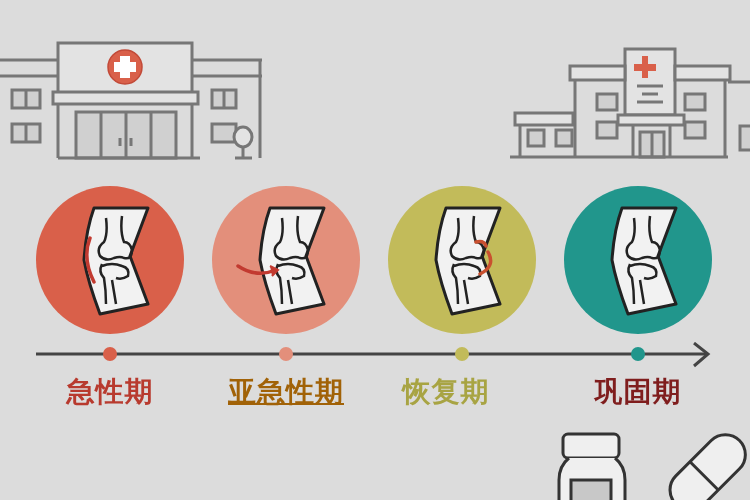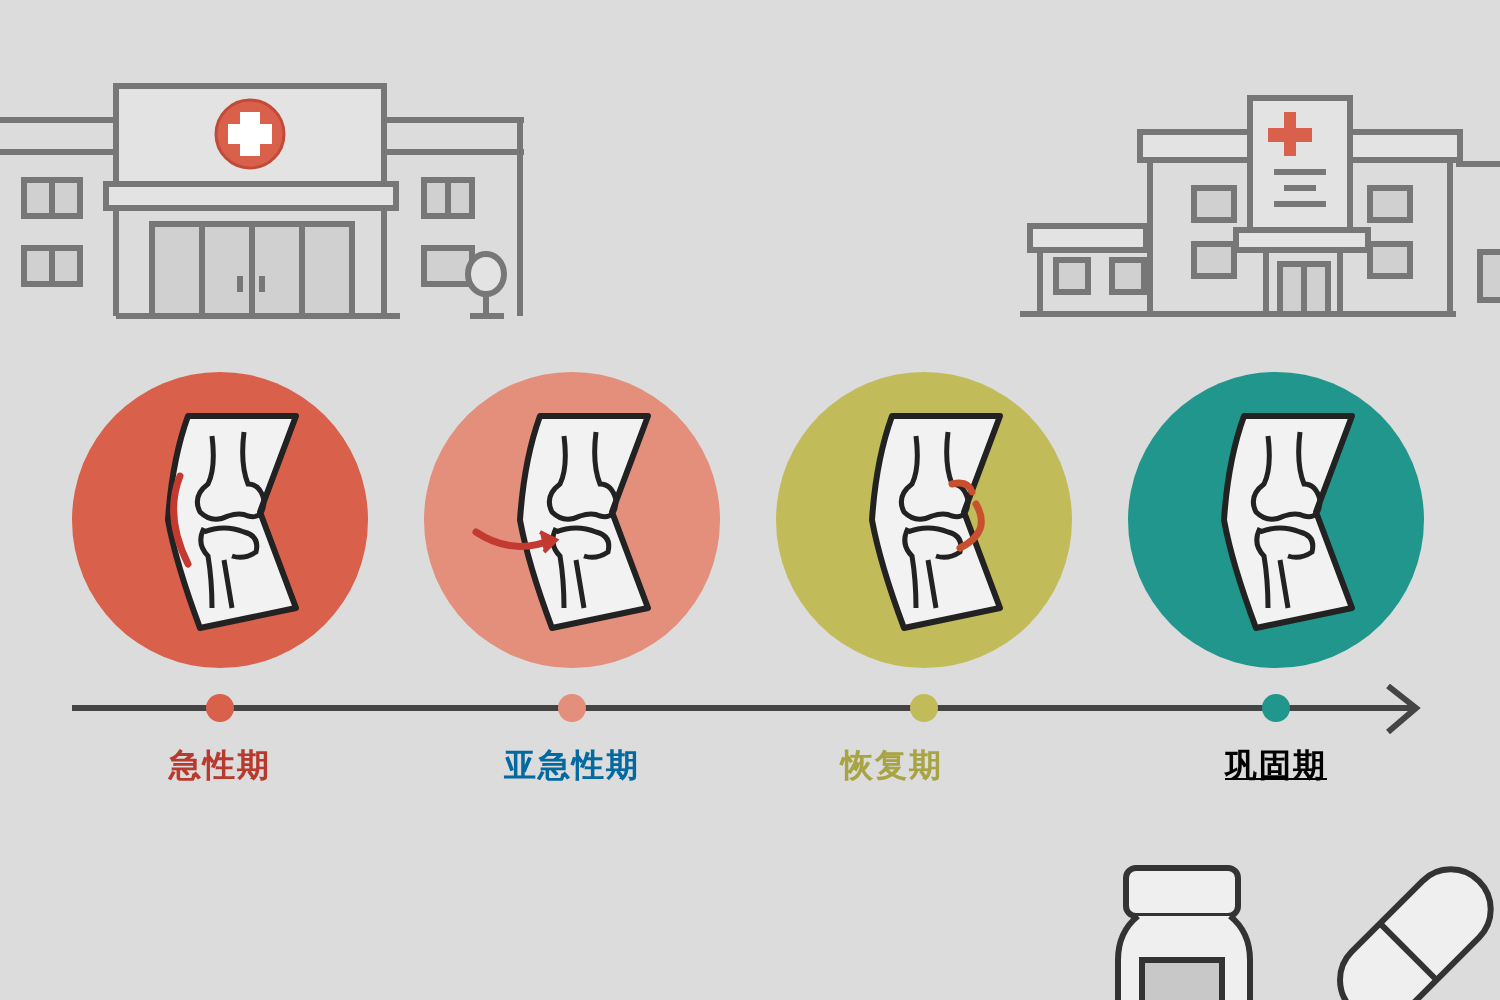--- a/index.html
+++ b/index.html
@@ -1,20 +1,20 @@
 <!DOCTYPE html>
 <html><head>
 <meta charset="utf-8">
 <style>
   html,body{margin:0;padding:0;}
   body{width:750px;height:500px;background:#dcdcdc;position:relative;overflow:hidden;font-family:"DejaVu Sans",sans-serif;}
   .abs{position:absolute;}
   svg{display:block;}
   .stage{position:absolute;width:148px;height:148px;border-radius:50%;}
-  .lbl{position:absolute;top:373px;font-size:16px;font-weight:bold;text-align:center;width:140px;letter-spacing:1px;}
+  .lbl{position:absolute;top:373px;font-size:28px;font-weight:bold;text-align:center;width:140px;letter-spacing:1px;}
   .dot{position:absolute;top:347px;width:14px;height:14px;border-radius:50%;}
 </style>
 </head>
 <body>
 
 <div class="abs" style="left:0;top:40px;">
 <svg width="270" height="122" viewBox="0 0 270 122" fill="none" stroke="#777" stroke-width="3">
   <line x1="0" y1="20" x2="58" y2="20"></line>
   <line x1="0" y1="36" x2="58" y2="36"></line>
   <rect x="58" y="3" width="134" height="50" fill="#e3e3e3"></rect>
@@ -120,23 +120,23 @@
     <polyline points="658,1 672,12 658,24" fill="none" stroke="#444" stroke-width="3"></polyline>
   </svg>
 </div>
 
 <div class="dot" style="left:103px;background:#d9604a;"></div>
 <div class="dot" style="left:279px;background:#e38f7b;"></div>
 <div class="dot" style="left:455px;background:#c2bb5a;"></div>
 <div class="dot" style="left:631px;background:#21968c;"></div>
 
 <div class="lbl" style="left:40px;color:#b83a2e;">急性期</div>
-<div class="lbl" style="left:216px;color:#0369a1;">亚急性期</div>
+<div class="lbl" style="left:216px;color:#a16207;text-decoration:underline;">亚急性期</div>
 <div class="lbl" style="left:376px;color:#a8a443;">恢复期</div>
-<div class="lbl" style="left:568px;color:#000000;text-decoration:underline;">巩固期</div>
+<div class="lbl" style="left:568px;color:#7f1d1d;">巩固期</div>
 
 <div class="abs" style="left:555px;top:430px;">
   <svg width="195" height="70" viewBox="0 0 195 70" fill="none" stroke="#333" stroke-width="3">
     <rect x="8" y="4" width="56" height="24" rx="5" fill="#efefef"></rect>
     <path d="M14 28 Q4 36 4 50 L4 72 L70 72 L70 50 Q70 36 60 28" fill="#efefef"></path>
     <rect x="16" y="50" width="40" height="24" fill="#c8c8c8"></rect>
     <g transform="translate(135,60) rotate(-45)">
       <rect x="-20" y="-20" width="90" height="40" rx="20" fill="#efefef"></rect>
       <line x1="20" y1="-20" x2="20" y2="20"></line>
     </g>

